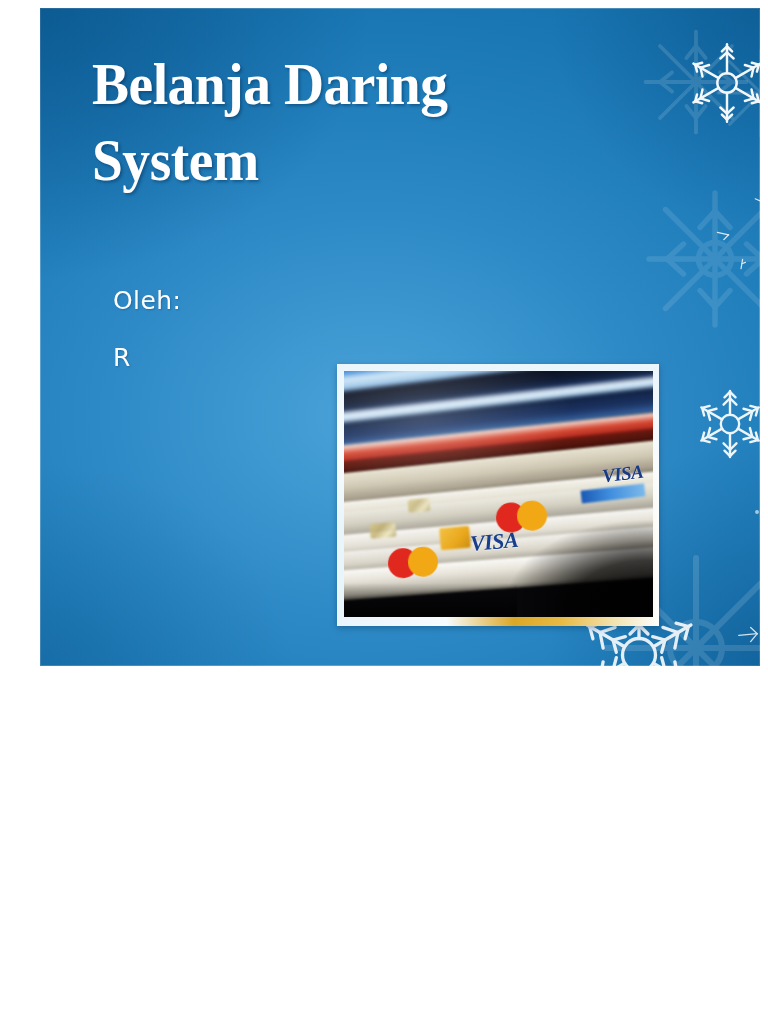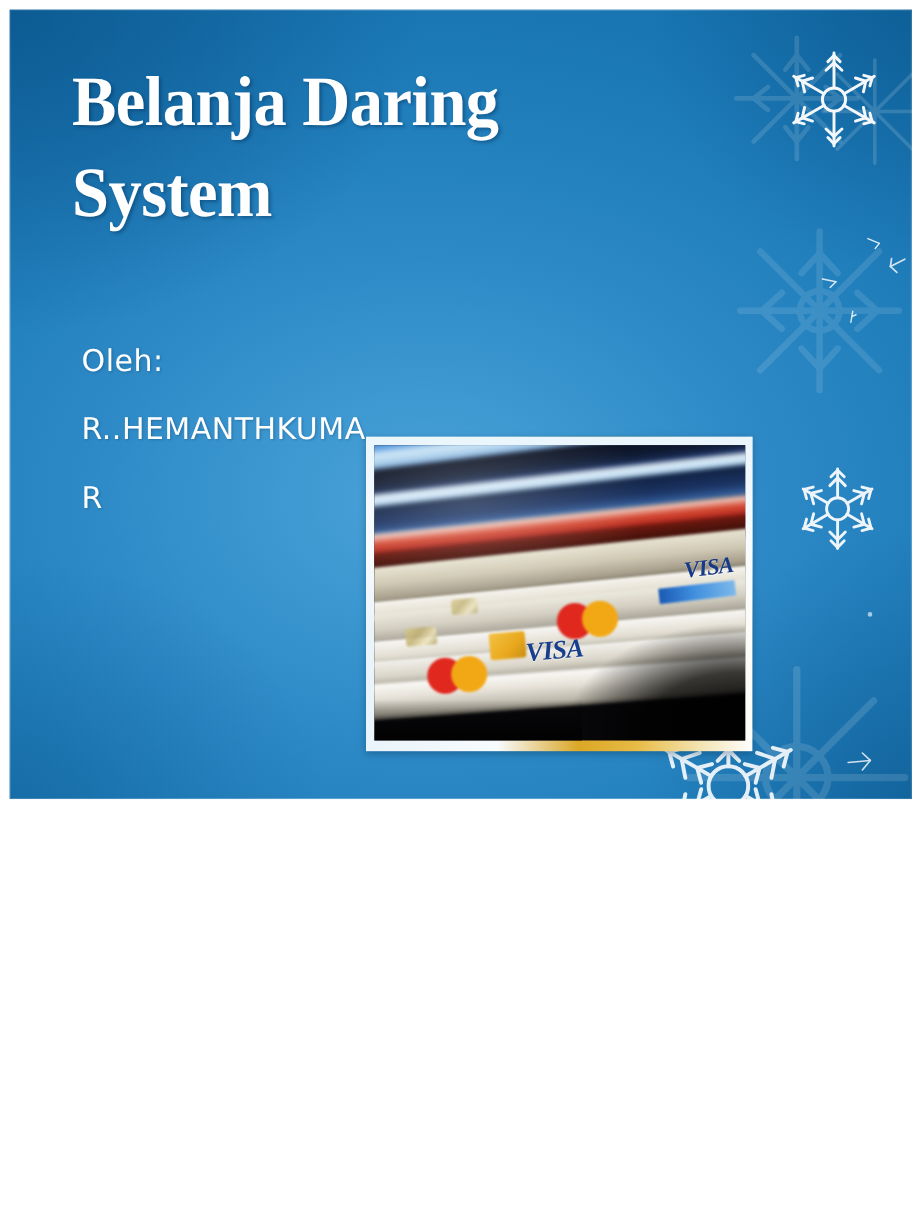--- a/index.html
+++ b/index.html
@@ -22,20 +22,21 @@
     background:
       radial-gradient(115% 95% at 46% 62%,
         #4ba2d8 0%,
         #3c97d0 16%,
         #2e8ac6 32%,
         #2280bd 48%,
         #1a77b4 64%,
         #1470ab 80%,
         #0f66a0 100%);
     box-shadow:0 0 0 1px rgba(255,255,255,0.25) inset;
+    margin-left:32px;
   }
   
   .vignette-tl{
     position:absolute; left:0; top:0; width:62%; height:48%;
     background:radial-gradient(95% 110% at 0% 0%, rgba(5,72,125,0.55) 0%, rgba(5,72,125,0.28) 42%, rgba(5,72,125,0) 78%);
     pointer-events:none;
   }
   .vignette-tr{
     position:absolute; right:0; top:0; width:46%; height:40%;
     background:radial-gradient(85% 110% at 100% 0%, rgba(5,70,122,0.40) 0%, rgba(5,70,122,0) 75%);
@@ -71,21 +72,21 @@
     color:#ffffff;
     text-shadow:2px 2px 3px rgba(2,48,88,0.45);
     transform:scaleX(0.94);
     transform-origin:left center;
     white-space:nowrap;
   }
 
   
   #subtitle-block{
     position:absolute;
-    left:60px; top:264px;
+    left:73px; top:264px;
     width:300px;
   }
   #subtitle-block .sline{
     font-family:"DejaVu Sans", sans-serif;
     font-size:25px;
     line-height:57px;
     color:#ffffff;
     letter-spacing:0.4px;
     white-space:nowrap;
     text-shadow:1px 1px 2px rgba(3,50,90,0.30);
@@ -437,21 +438,20 @@
         </svg>
     </div>
 
     <div id="title-block">
       <div class="line">Belanja Daring</div>
       <div class="line">System</div>
     </div>
 
     <div id="subtitle-block">
       <div class="sline">Oleh:</div>
-      <div class="sline">R..HEMANTHKUMA</div>
       <div class="sline">R</div>
     </div>
 
     <div id="picture-frame">
       <div id="picture-canvas">
 
         <div class="layerwrap">
 
           <div class="cardstrip" style="top:-14px;height:46px;transform:rotate(-7.5deg);
                background:linear-gradient(180deg,#0e2c6d 0%, #1a4ea8 28%, #3f86d6 56%, #8cc2ec 80%, #cfe6f7 100%);

